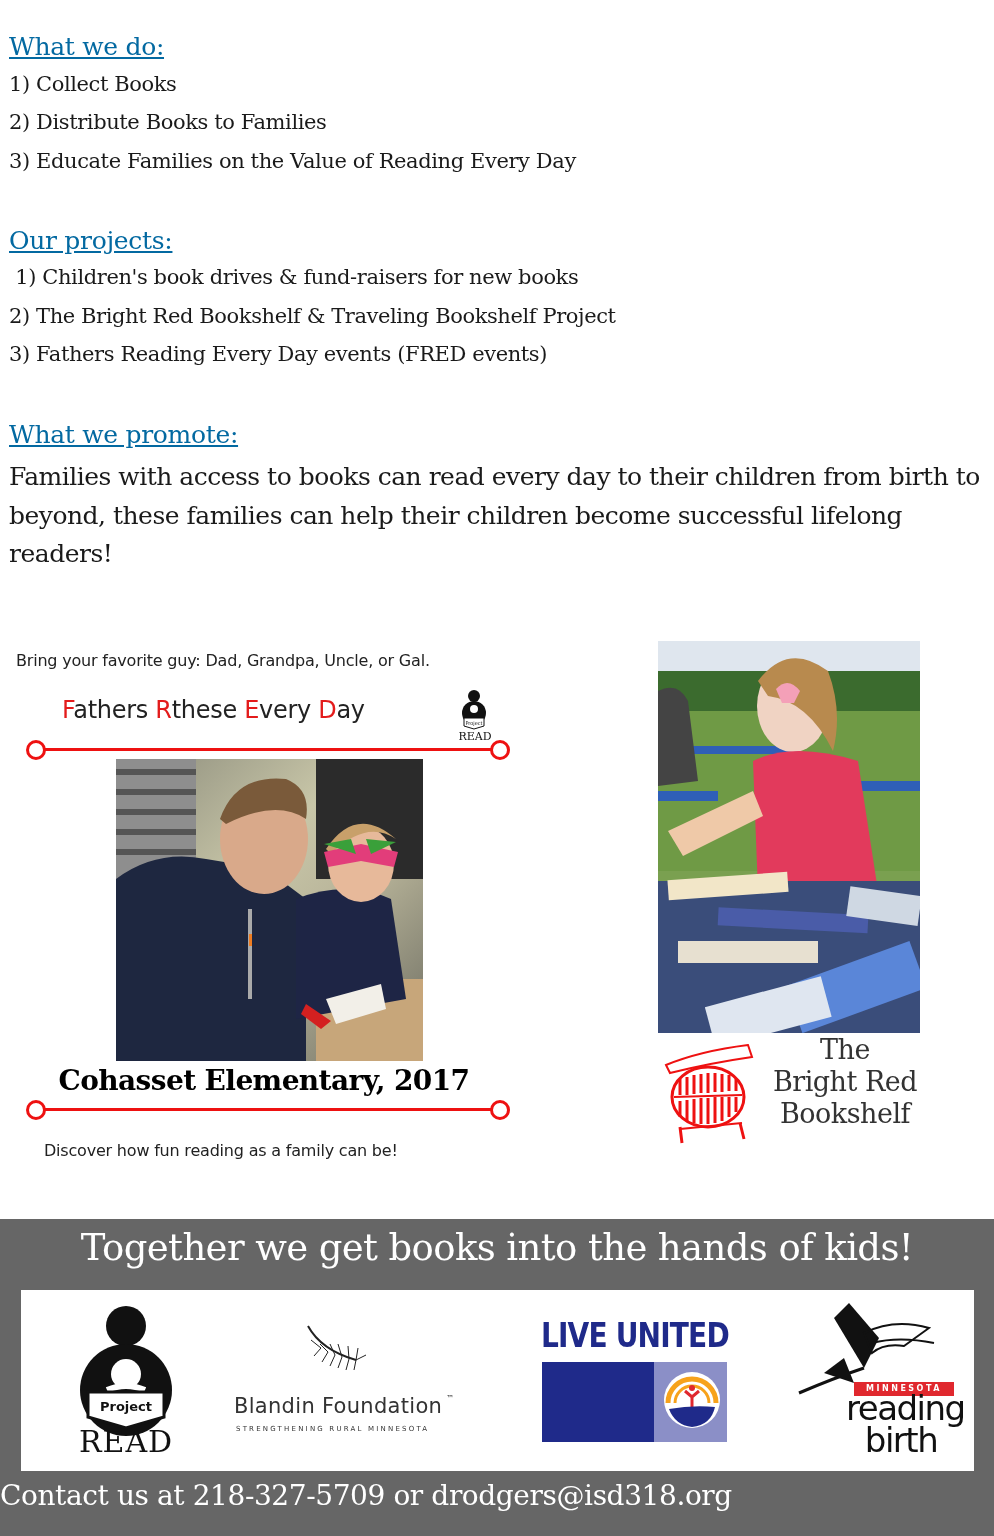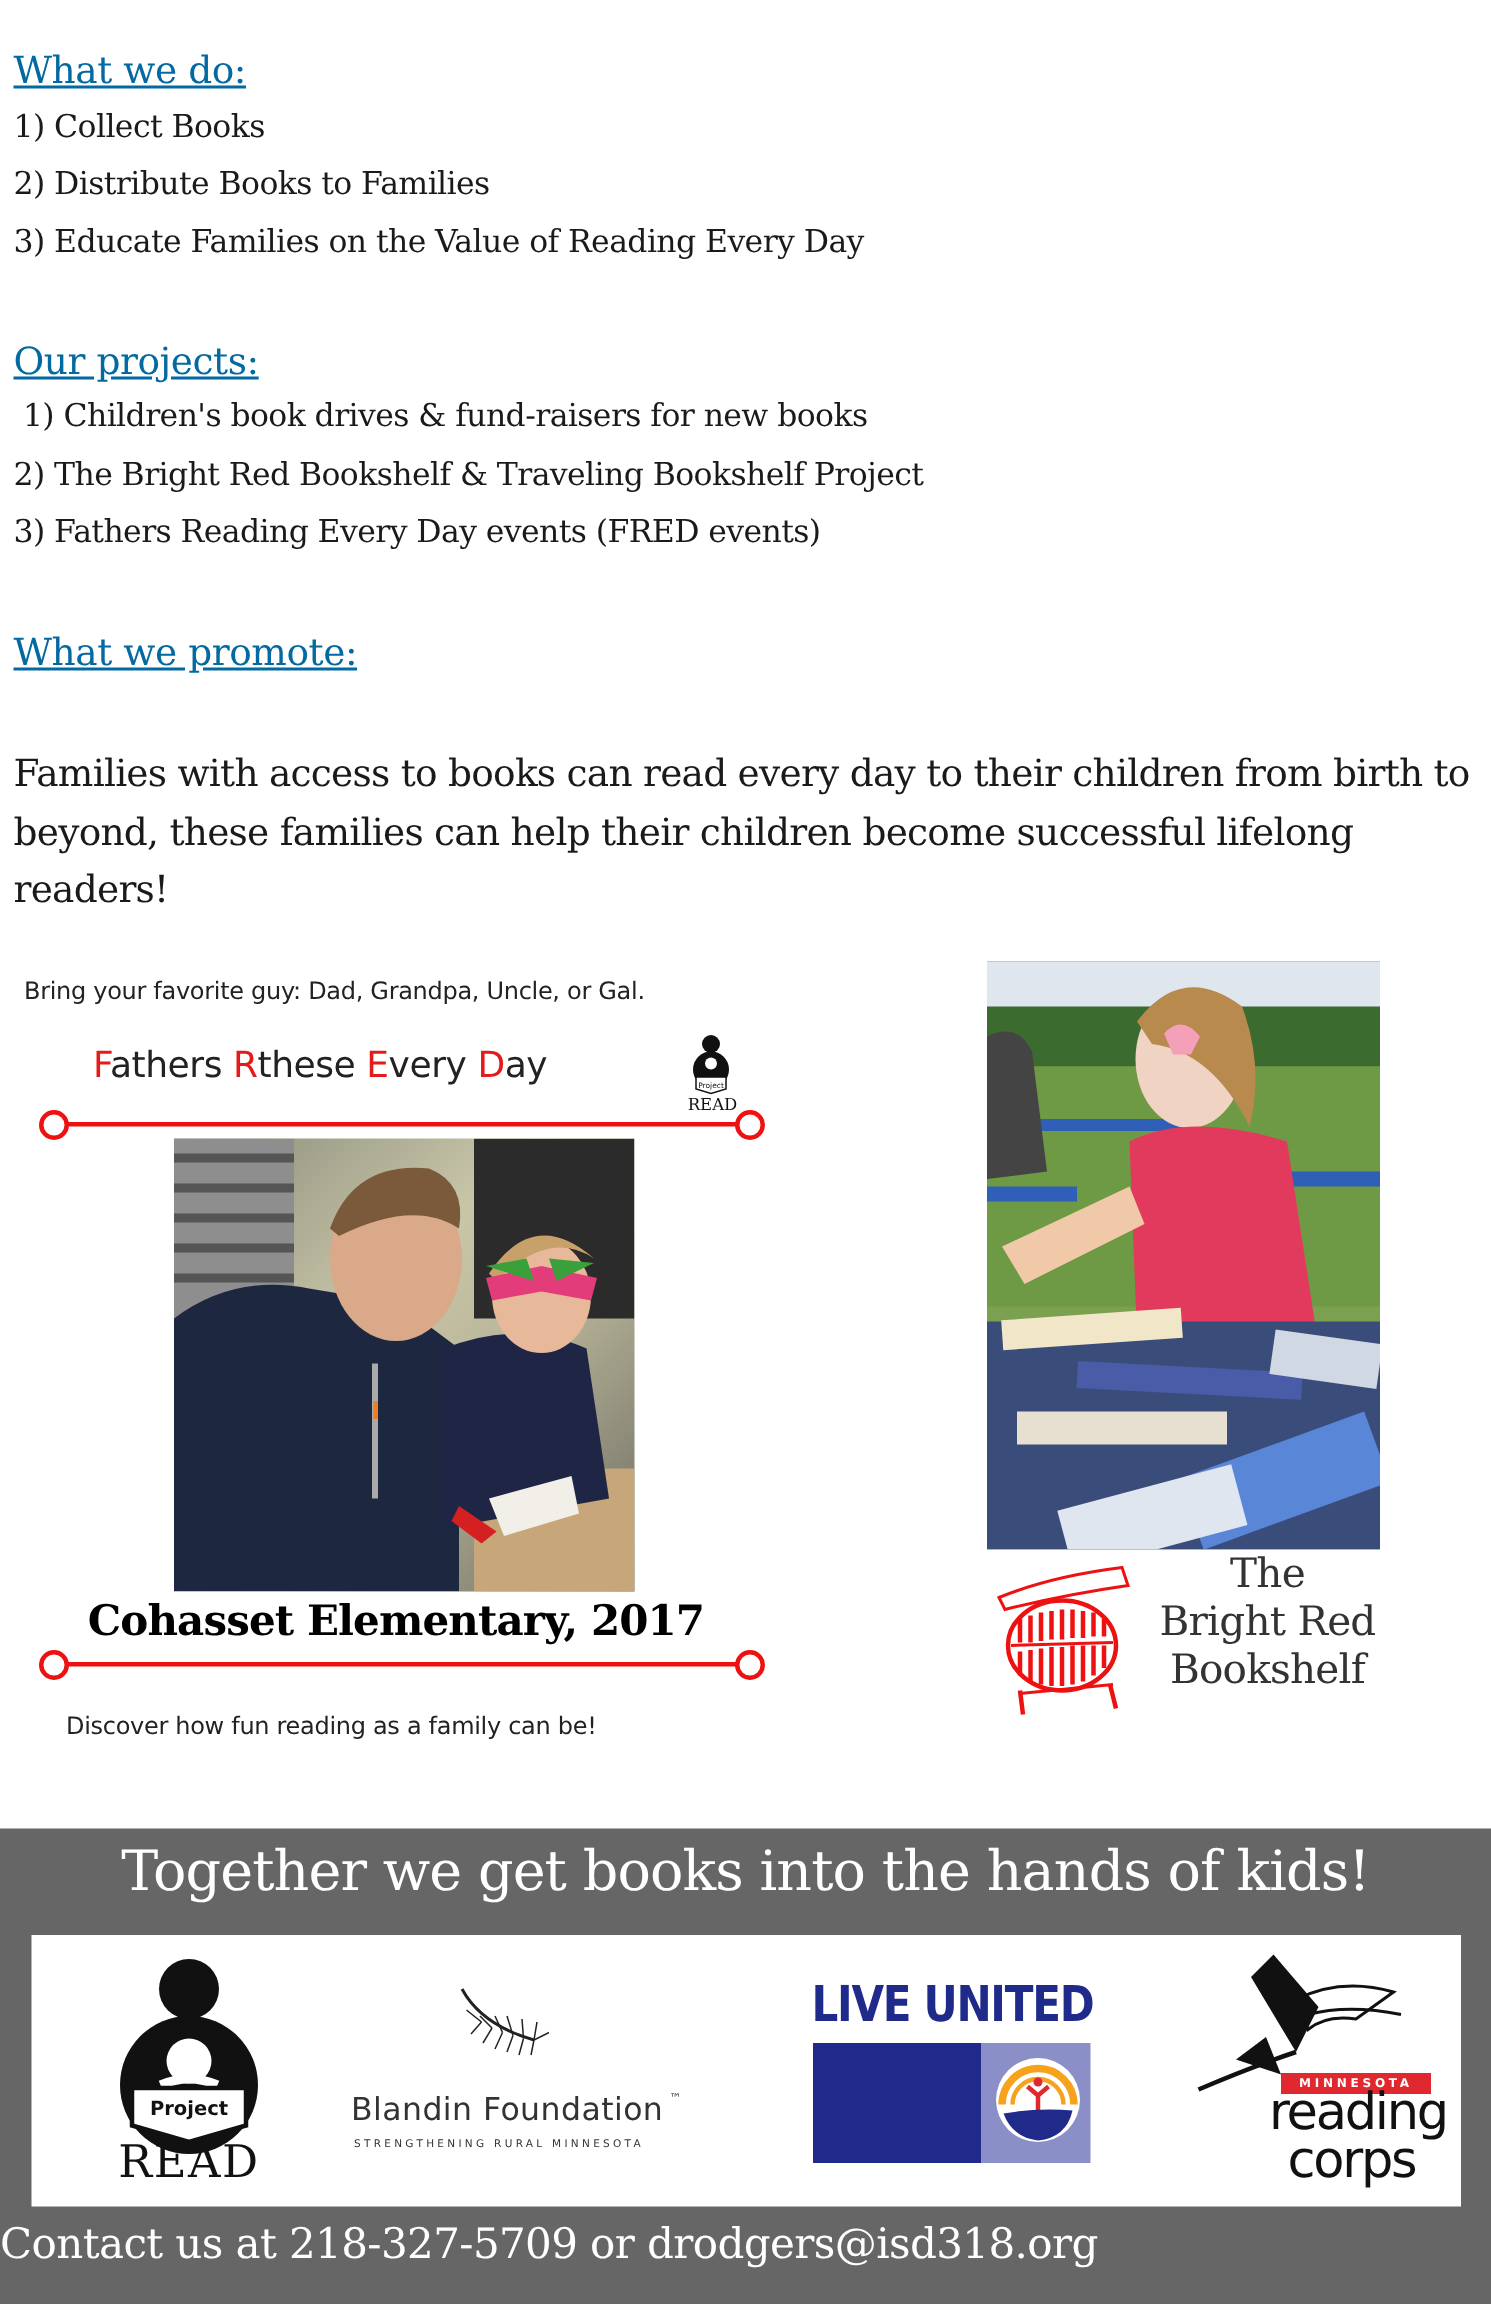--- a/index.html
+++ b/index.html
@@ -1,21 +1,21 @@
 <!DOCTYPE html>
 <html><head>
 <meta charset="utf-8">
 <style>
   html, body { margin:0; padding:0; }
   body { width:994px; height:1536px; background:#ffffff; position:relative; overflow:hidden;
          font-family:"DejaVu Serif", serif; color:#1a1a1a; }
   .abs { position:absolute; }
   .sec-head { position:absolute; left:9px; color:#0369a1; font-size:25px; font-family:"DejaVu Serif", serif; white-space:nowrap; letter-spacing:-0.3px;text-decoration:underline; }
   .line { position:absolute; left:9px; font-size:21px; white-space:nowrap; letter-spacing:-0.4px; color:#1a1a1a; }
-  .promo { position:absolute; left:9px; top:458px; width:980px; font-size:25px; line-height:38.5px; letter-spacing:-0.5px;margin-top:39px; }
+  .promo { position:absolute; left:9px; top:458px; width:980px; font-size:25px; line-height:38.5px; letter-spacing:-0.5px; }
   .hand { font-family:"DejaVu Sans", sans-serif; color:#222; }
   .red { color:#e31b1b; }
   .connector { position:absolute; height:3px; background:#ee1111; }
   .dot { position:absolute; width:14px; height:14px; border:3px solid #ee1111; border-radius:50%; background:#fff; }
   .photo { position:absolute; overflow:hidden; }
   .band { position:absolute; left:0; top:1219px; width:994px; height:317px; background:#666666; }
   .band-title { position:absolute; left:0; top:1226px; width:994px; text-align:center; color:#fff; font-size:37px; letter-spacing:-0.6px; white-space:nowrap; }
   .logo-box { position:absolute; left:21px; top:1290px; width:953px; height:181px; background:#fff; }
   .contact { position:absolute; left:0; top:1479px; width:994px; text-align:left; color:#fff; font-size:28px; letter-spacing:-0.4px; white-space:nowrap; }
 </style>
@@ -210,18 +210,18 @@
     <svg width="162" height="100" viewBox="0 0 162 100">
       <path d="M40 20 L55 5 L85 40 L70 70 Z" fill="#111"></path>
       <path d="M70 35 Q100 20 135 30 L110 48 Q90 45 78 55 Z" fill="none" stroke="#111" stroke-width="2"></path>
       <path d="M78 45 Q105 38 140 45" fill="none" stroke="#111" stroke-width="2"></path>
       <path d="M70 70 Q40 80 5 95" stroke="#111" stroke-width="3" fill="none"></path>
       <path d="M30 75 L50 60 L60 85 Z" fill="#111"></path>
     </svg>
     <div class="abs" style="left:60px; top:84px; width:100px; height:14px; background:#e0282e; color:#fff; font-family:'DejaVu Sans', sans-serif; font-weight:bold; font-size:8px; letter-spacing:2.5px; text-align:center; line-height:14px;">MINNESOTA</div>
     <div class="abs" style="left:52px; top:94px; width:110px; text-align:center; font-family:'DejaVu Sans', sans-serif; font-size:34px; line-height:32px; color:#111; letter-spacing:-1.5px;">
       <div>reading</div>
-      <div>corps</div>
+      <div>birth</div>
     </div>
   </div>
 </div>
 
 <div class="contact">Contact us at 218-327-5709 or drodgers@isd318.org</div>
 
 </body></html>

